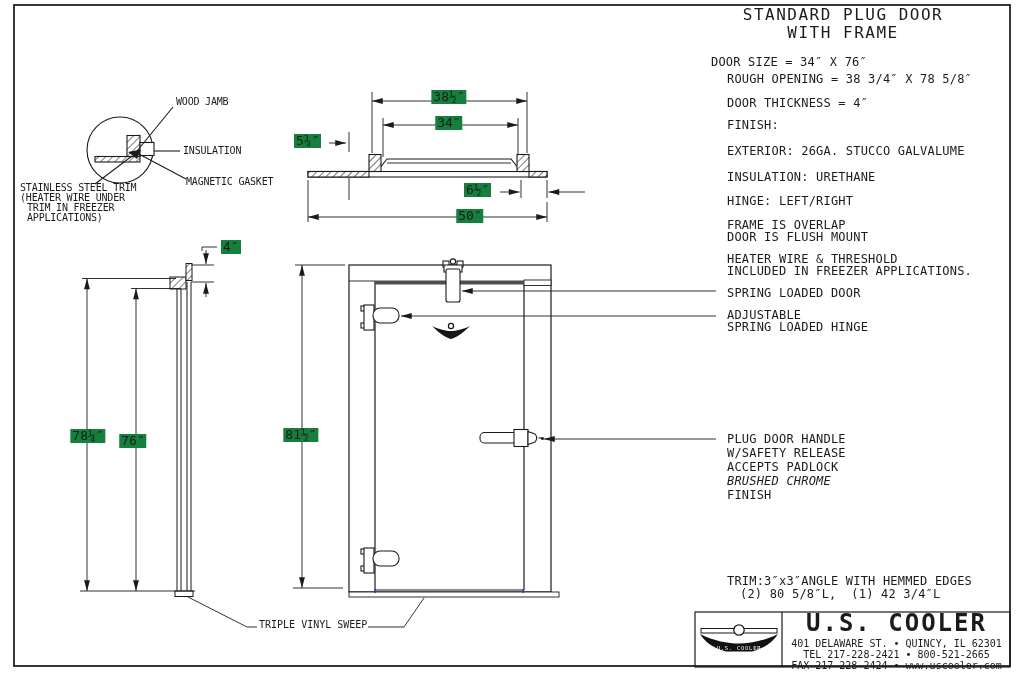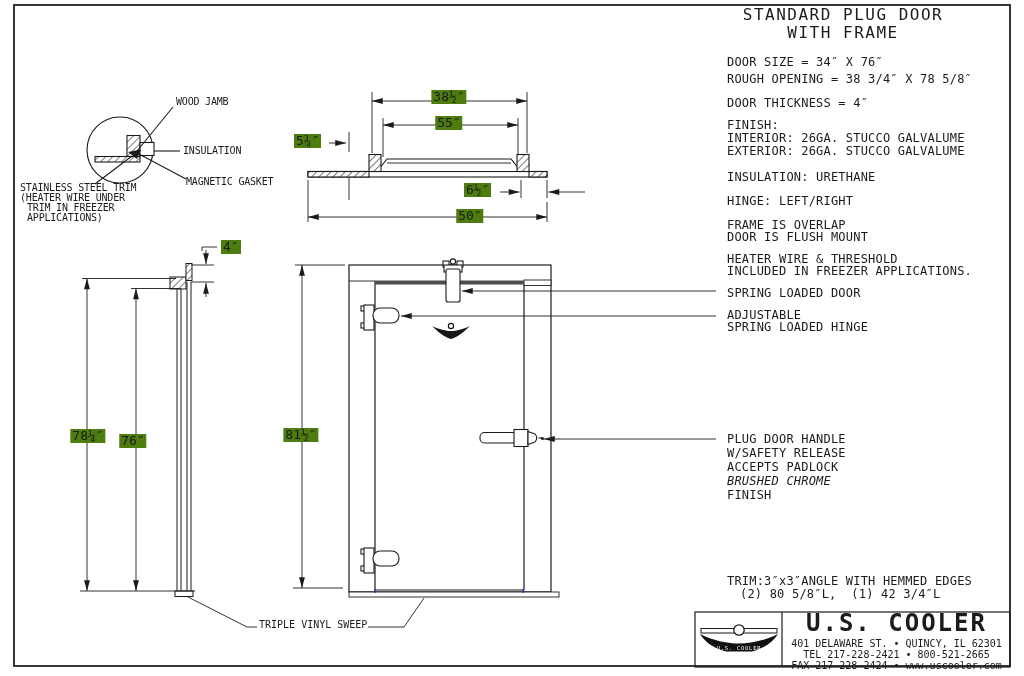--- a/index.html
+++ b/index.html
@@ -6,21 +6,21 @@
   #sheet{position:relative;width:1024px;height:676px;background:#fff;overflow:hidden;
          font-family:"DejaVu Sans Mono",monospace;color:#1b1b1b;}
   svg{position:absolute;left:0;top:0;}
   .t{position:absolute;white-space:pre;line-height:1.05;color:#1b1b1b;}
   .s16{font-size:16px;letter-spacing:1.5px;}
   .s12{font-size:12px;letter-spacing:.2px;}
   .s13{font-size:13px;}
   .s10{font-size:10px;}
   .s8{font-size:10px;letter-spacing:-.2px;}
   .ctr{transform:translateX(-50%);}
-  .bgw{background:#4d7c0f;padding:0 2px;}
+  .bgw{background:#15803d;padding:0 2px;}
   .cwide{width:262px;text-align:center;}
   .tbc{width:227px;text-align:center;}
   .b{font-weight:bold;}
 </style>
 </head>
 <body>
 
 <div id="sheet">
 
   <svg width="1024" height="676" viewBox="0 0 1024 676">
@@ -168,25 +168,24 @@
         <circle cx="739" cy="630" r="5.2" fill="#fff" stroke-width="1.3"></circle>
         <path d="M700,634 C714,641 728,643.5 739,643.5 C750,643.5 764,641 778,634 C773,642 765,648 752,651.5 L726,651.5 C713,648 705,642 700,634 Z" fill="#111" stroke="none"></path>
         <text x="739" y="649.5" text-anchor="middle" font-size="5.4" letter-spacing="0.8" fill="#ffffff" stroke="none" font-family="DejaVu Sans Mono, monospace">U.S. COOLER</text>
       </g>
     </g>
   </svg>
 
   <div class="t s16 cwide" style="left:712px;top:7px;">STANDARD PLUG DOOR</div>
   <div class="t s16 cwide" style="left:712px;top:25px;">WITH FRAME</div>
 
-  <div class="t s12" style="left:727px;top:56px;">DOOR SIZE = 34″ X 76″</div>
+  <div class="t s12" style="left:711px;top:56px;">DOOR SIZE = 34″ X 76″</div>
   <div class="t s12" style="left:727px;top:73px;">ROUGH OPENING = 38 3/4″ X 78 5/8″</div>
   <div class="t s12" style="left:727px;top:97px;">DOOR THICKNESS = 4″</div>
   <div class="t s12" style="left:727px;top:119px;">FINISH:</div>
-  <div class="t s12" style="left:727px;top:132px;">INTERIOR: 26GA. STUCCO GALVALUME</div>
   <div class="t s12" style="left:727px;top:145px;">EXTERIOR: 26GA. STUCCO GALVALUME</div>
   <div class="t s12" style="left:727px;top:171px;">INSULATION: URETHANE</div>
   <div class="t s12" style="left:727px;top:195px;">HINGE: LEFT/RIGHT</div>
   <div class="t s12" style="left:727px;top:219px;">FRAME IS OVERLAP</div>
   <div class="t s12" style="left:727px;top:231px;">DOOR IS FLUSH MOUNT</div>
   <div class="t s12" style="left:727px;top:253px;">HEATER WIRE &amp; THRESHOLD</div>
   <div class="t s12" style="left:727px;top:265px;">INCLUDED IN FREEZER APPLICATIONS.</div>
 
   <div class="t s12" style="left:727px;top:287px;">SPRING LOADED DOOR</div>
   <div class="t s12" style="left:727px;top:309px;">ADJUSTABLE</div>
@@ -203,21 +202,21 @@
   <div class="t s8" style="left:176px;top:97px;">WOOD JAMB</div>
   <div class="t s8" style="left:183px;top:146px;">INSULATION</div>
   <div class="t s8" style="left:186px;top:177px;">MAGNETIC GASKET</div>
   <div class="t s8" style="left:20px;top:183px;">STAINLESS STEEL TRIM</div>
   <div class="t s8" style="left:20px;top:193px;">(HEATER WIRE UNDER</div>
   <div class="t s8" style="left:27px;top:203px;">TRIM IN FREEZER</div>
   <div class="t s8" style="left:27px;top:213px;">APPLICATIONS)</div>
   <div class="t s10" style="left:259px;top:620px;">TRIPLE VINYL SWEEP</div>
 
   <div class="t s13 ctr bgw" style="left:449px;top:90px;">38½″</div>
-  <div class="t s13 ctr bgw" style="left:449px;top:116px;">55″</div>
+  <div class="t s13 ctr bgw" style="left:449px;top:116px;">34″</div>
   <div class="t s13 bgw" style="left:294px;top:134px;">5¾″</div>
   <div class="t s13 bgw" style="left:464px;top:183px;">6½″</div>
   <div class="t s13 ctr bgw" style="left:448px;top:209px;margin-left:22px;">50″</div>
   <div class="t s13 bgw" style="left:221px;top:240px;">4″</div>
   <div class="t s13 ctr bgw" style="left:88px;top:429px;">78¼″</div>
   <div class="t s13 ctr bgw" style="left:133px;top:434px;">76″</div>
   <div class="t s13 ctr bgw" style="left:301px;top:428px;">81½″</div>
 
   <div class="t tbc b" style="left:783px;top:611px;font-size:24px;letter-spacing:2px;">U.S. COOLER</div>
   <div class="t tbc s10" style="left:783px;top:639px;">401 DELAWARE ST. • QUINCY, IL 62301</div>

